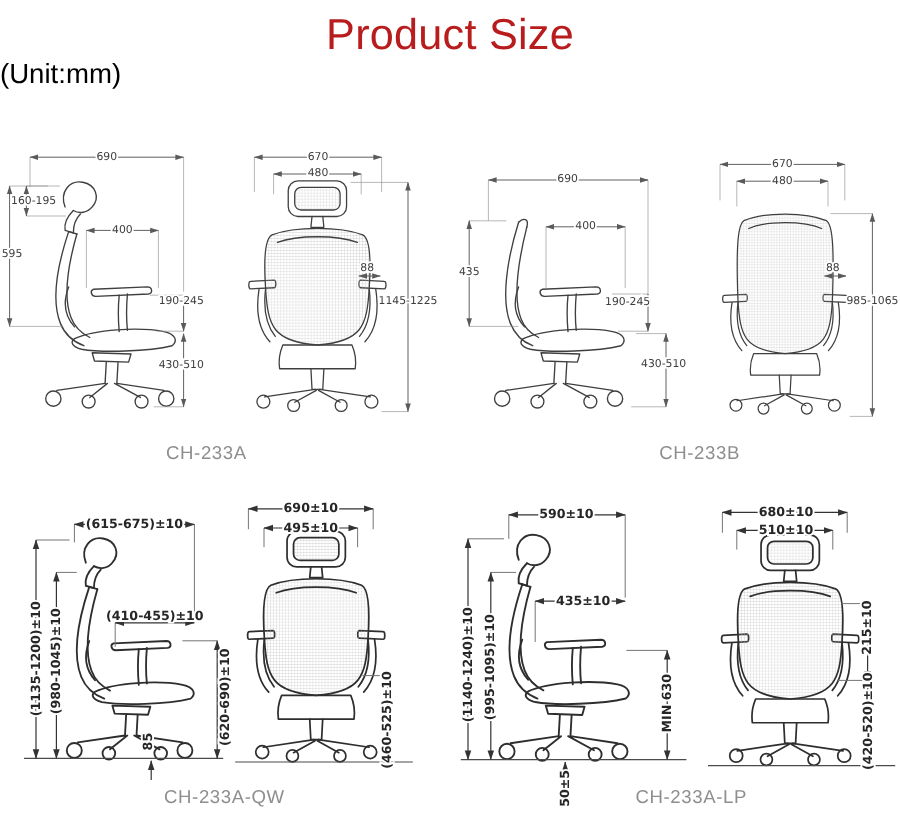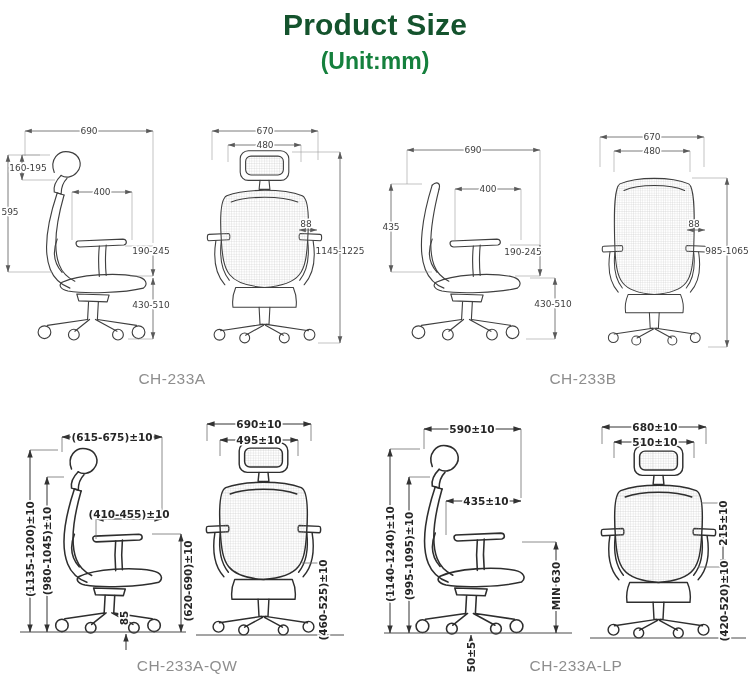--- a/index.html
+++ b/index.html
@@ -1,21 +1,21 @@
 <!DOCTYPE html>
 <html><head>
 <meta charset="utf-8">
 <style>
   html,body{margin:0;padding:0;background:#fff;}
   .page{position:relative;width:750px;height:700px;background:#fff;overflow:hidden;
         font-family:"Liberation Sans",sans-serif;}
   .title{position:absolute;top:8px;left:0;width:100%;text-align:center;
-         font-size:30px;font-weight:700;color:#14532d;letter-spacing:.2px;}
-  .subtitle{position:absolute;top:48px;left:0;width:100%;text-align:center;
-         font-size:23px;font-weight:700;color:#15803d;}
+         font-size:36px;font-weight:400;color:#b91c1c;letter-spacing:.2px;}
+  .subtitle{position:absolute;top:48px;left:0;width:100%;
+         font-size:23px;font-weight:400;color:#000000;}
   svg{position:absolute;left:0;top:0;}
   
   .t{font-family:"DejaVu Sans",sans-serif;font-size:9px;font-weight:400;fill:#3e3e3e;
      text-anchor:middle;dominant-baseline:central;stroke:#fff;stroke-width:3;paint-order:stroke;}
   
   .tb{font-family:"DejaVu Sans",sans-serif;font-size:10.5px;font-weight:600;fill:#262626;
      text-anchor:middle;dominant-baseline:central;stroke:#fff;stroke-width:3.2;paint-order:stroke;}
   .model{font-family:"Liberation Sans",sans-serif;font-size:15.5px;fill:#8e8e8e;
      text-anchor:middle;dominant-baseline:central;letter-spacing:.5px;}
   .ext{stroke:#9a9a9a;stroke-width:.6;fill:none;}

